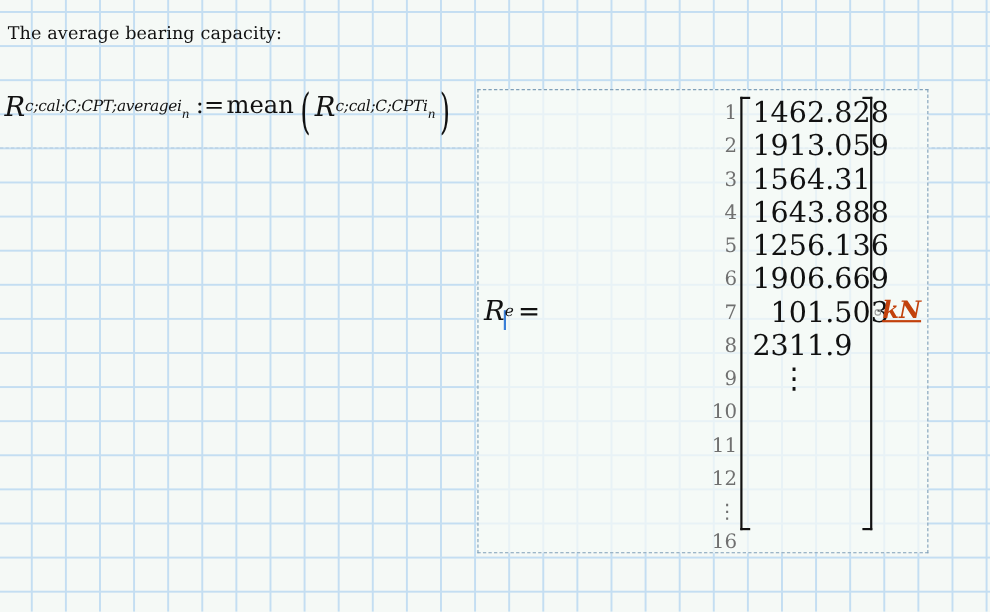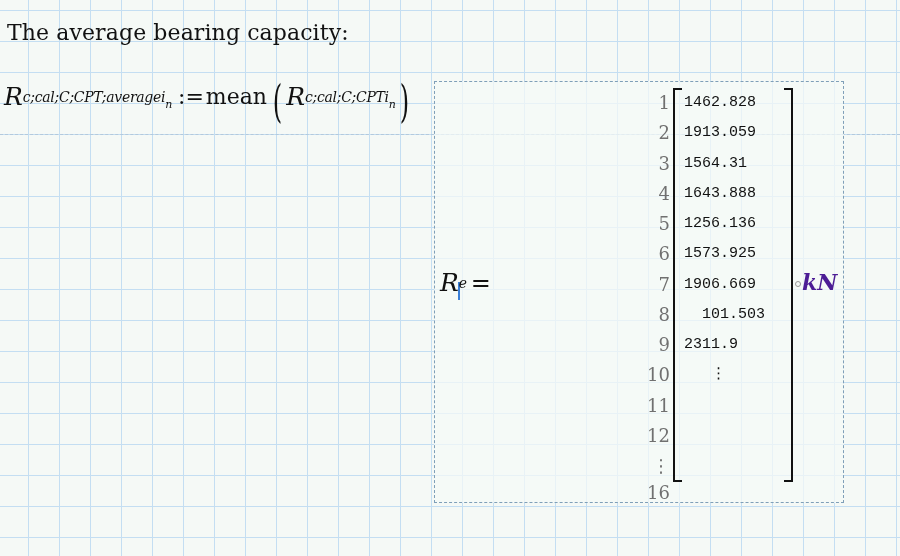--- a/index.html
+++ b/index.html
@@ -9,21 +9,21 @@
     background-image:
       linear-gradient(to right, #c4def2 1.4px, transparent 1.4px),
       linear-gradient(to bottom, #c4def2 1.4px, transparent 1.4px);
     background-size:31px 31px;
     background-position:28px 10px;
     font-family:"DejaVu Serif", "Liberation Serif", serif;
     color:#111;
   }
   .abs { position:absolute; }
   .heading {
-    left:7px; top:20px; font-size:22px; white-space:nowrap;
+    left:7px; top:20px; font-size:16px; white-space:nowrap;
     font-family:"DejaVu Serif", serif; letter-spacing:0.1px;
   }
   .sep {
     left:0; top:134px; width:900px; height:0;
     border-top:1.3px dashed #b3c9dc;
   }
   .def {
     left:4px; top:82px; height:52px; white-space:nowrap;
     display:flex; align-items:flex-start;
   }
@@ -47,25 +47,25 @@
   .rownum {
     height:30.25px; line-height:30px; font-size:18px; color:#707070;
   }
   .bracket-l, .bracket-r {
     top:88px; height:390px; width:7px;
     border-top:2px solid #111; border-bottom:2px solid #111;
   }
   .bracket-l { left:673px; border-left:2.2px solid #111; }
   .bracket-r { left:784px; border-right:2.2px solid #111; }
   .cells { left:684px; top:88px; width:98px; }
-  .cell { height:30.25px; line-height:30px; font-size:15px; white-space:pre;font-family:Liberation Mono, monospace; }
+  .cell { height:30.25px; line-height:30px; font-size:26px; white-space:pre; }
   .unitdot { left:795px; top:281px; width:4px; height:4px; border:1.3px solid #999; border-radius:50%; }
   .unit {
     left:802px; top:267px; font-size:22px; font-weight:bold; font-style:italic;
-    color:#4c1d95; line-height:30px;
+    color:#c2410c; line-height:30px;text-decoration:underline;
   }
 </style>
 </head>
 <body>
 
 <div class="abs heading">The average bearing capacity:</div>
 
 <div class="abs sep"></div>
 
 <div class="abs def">
@@ -109,21 +109,20 @@
 
 <div class="abs bracket-l"></div>
 <div class="abs bracket-r"></div>
 
 <div class="abs cells">
   <div class="cell">1462.828</div>
   <div class="cell">1913.059</div>
   <div class="cell">1564.31</div>
   <div class="cell">1643.888</div>
   <div class="cell">1256.136</div>
-  <div class="cell">1573.925</div>
   <div class="cell">1906.669</div>
   <div class="cell">  101.503</div>
   <div class="cell">2311.9</div>
   <div class="cell">   ⋮</div>
 </div>
 
 <div class="abs unitdot"></div>
 <div class="abs unit">kN</div>
 
 </body></html>

